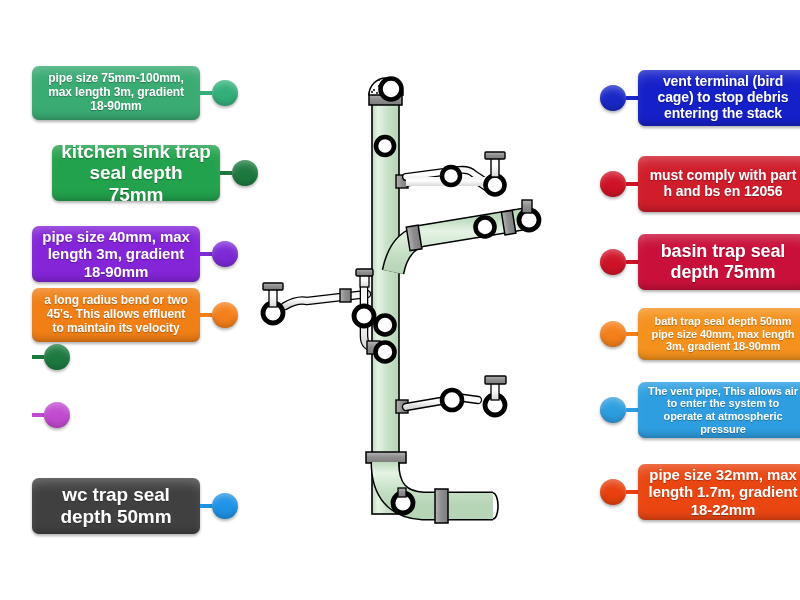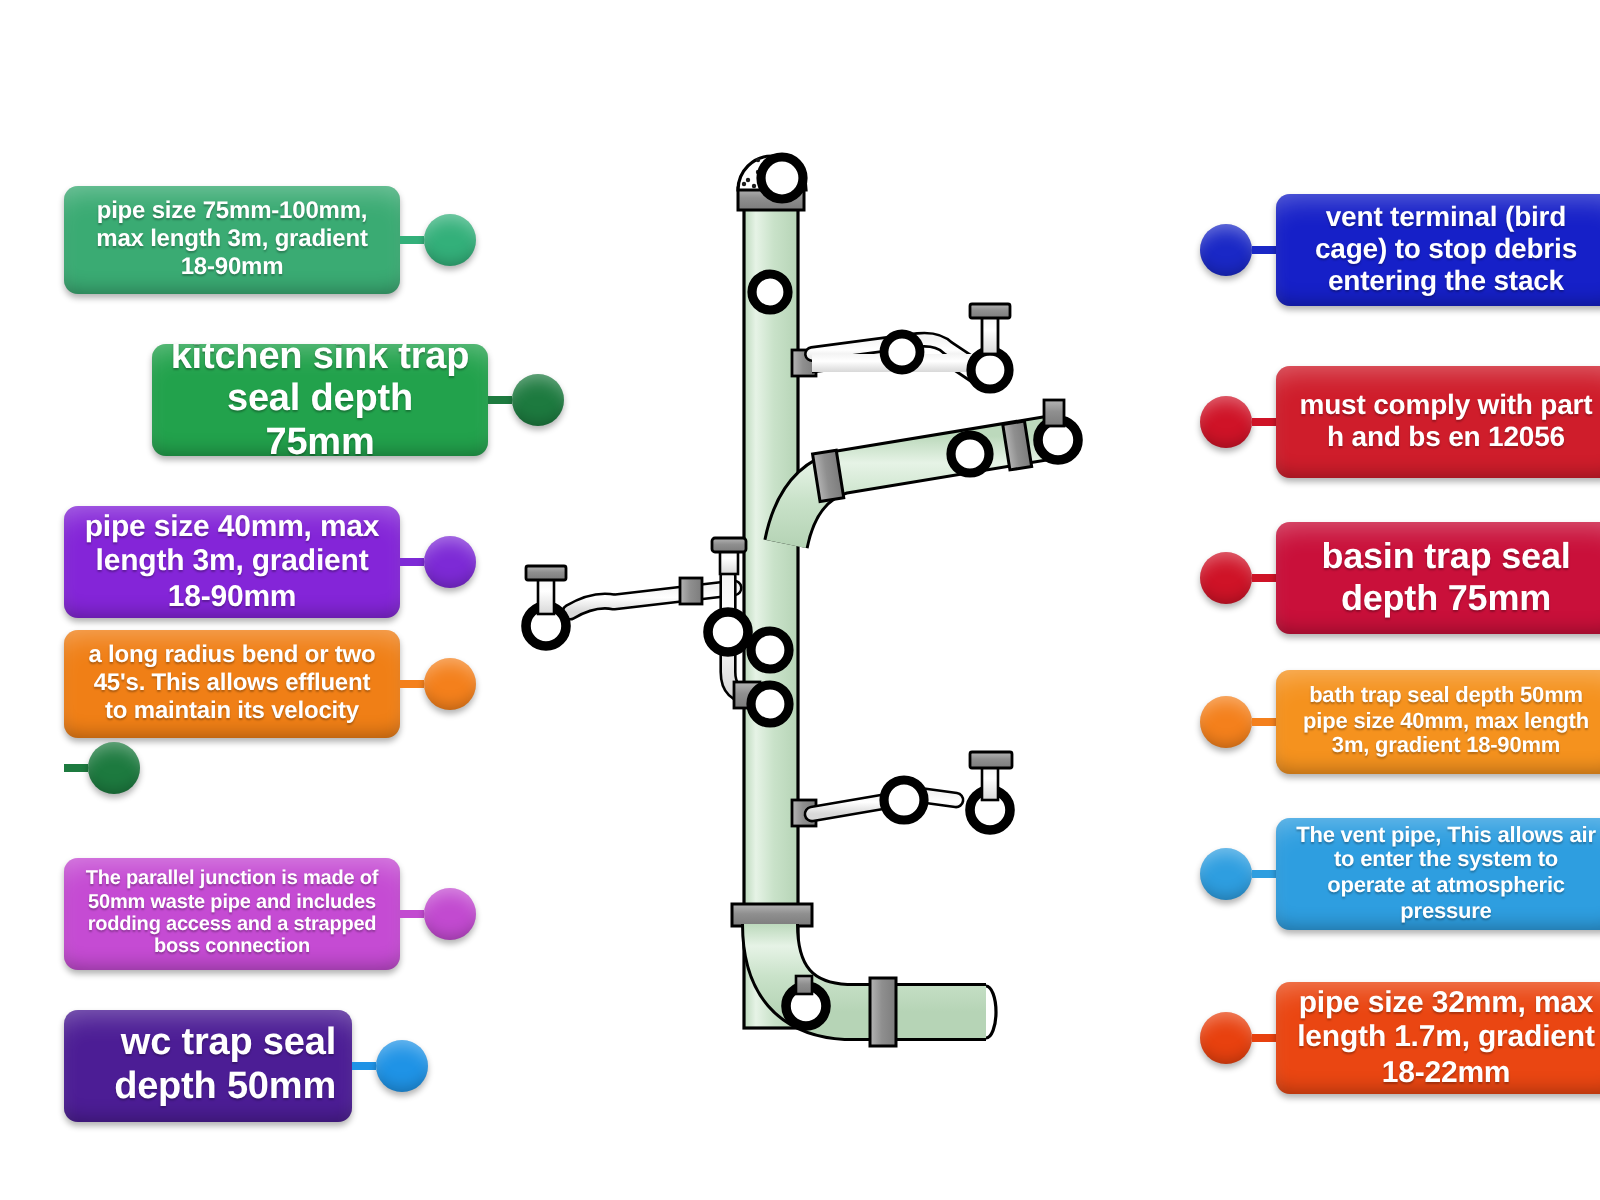--- a/index.html
+++ b/index.html
@@ -16,21 +16,20 @@
     width: 800px;
     height: 600px;
     background: #ffffff;
   }
 
   
   .label {
     position: absolute;
     display: flex;
     align-items: center;
-    margin-top: 27px;
   }
   .label.left  { flex-direction: row; }
   .label.right { flex-direction: row-reverse; }
 
   .box {
     border-radius: 7px;
     color: #ffffff;
     text-align: center;
     display: flex;
     align-items: center;
@@ -212,46 +211,45 @@
       </g>
     </svg>
   </div>
 
   <div id="left-labels">
       <div class="label left" style="left: 32px; top: 66px;">
         <div class="box" style="width: 168px; height: 54px; font-size: 12px; background: rgb(58, 171, 115);">pipe size 75mm-100mm, max length 3m, gradient 18-90mm</div>
         <div class="stem" style="width: 12px; background: rgb(51, 176, 122);"></div>
         <div class="dot" style="background: rgb(51, 176, 122);"></div>
       </div>
-      <div class="label left" style="left: 48px; top: 145px; padding-left: 28px;">
+      <div class="label left" style="left: 24px; top: 145px; padding-left: 28px;">
         <div class="box" style="width: 168px; height: 56px; font-size: 19px; background: rgb(34, 162, 76);">kitchen sink trap seal depth 75mm</div>
         <div class="stem" style="width: 12px; background: rgb(29, 122, 63);"></div>
         <div class="dot" style="background: rgb(29, 122, 63);"></div>
       </div>
       <div class="label left" style="left: 32px; top: 226px;">
         <div class="box" style="width: 168px; height: 56px; font-size: 15px; background: rgb(132, 37, 216);">pipe size 40mm, max length 3m, gradient 18-90mm</div>
         <div class="stem" style="width: 12px; background: rgb(125, 42, 214);"></div>
         <div class="dot" style="background: rgb(125, 42, 214);"></div>
       </div>
       <div class="label left" style="left: 32px; top: 288px; justify-content: space-between;">
         <div class="box" style="width: 168px; height: 54px; font-size: 12px; background: rgb(240, 127, 22);">a long radius bend or two 45's. This allows effluent to maintain its velocity</div>
         <div class="stem" style="width: 12px; background: rgb(244, 128, 28);"></div>
         <div class="dot" style="background: rgb(244, 128, 28);"></div>
       </div>
       <div class="label left" style="left: 32px; top: 344px;">
         <div class="stem" style="width: 12px; background: rgb(29, 122, 63);"></div>
         <div class="dot" style="background: rgb(29, 122, 63);"></div>
       </div>
       <div class="label left" style="left: 32px; top: 402px;">
-        <div class="box" style="width: 168px; height: 56px; font-size: 10px; background: rgb(197, 75, 211);">The parallel junction is made of 50mm waste pipe and includes rodding access and a strapped boss connection</div>
         <div class="stem" style="width: 12px; background: rgb(194, 74, 208);"></div>
         <div class="dot" style="background: rgb(194, 74, 208);"></div>
       </div>
       <div class="label left" style="left: 32px; top: 478px;">
-        <div class="box" style="width: 144px; height: 56px; font-size: 19px; background: #4c1d95; text-align: right;">wc trap seal depth 50mm</div>
+        <div class="box" style="width: 168px; height: 56px; font-size: 19px; background: #404040;">wc trap seal depth 50mm</div>
         <div class="stem" style="width: 12px; background: rgb(31, 147, 230);"></div>
         <div class="dot" style="background: rgb(31, 147, 230);"></div>
       </div>
     </div>
   <div id="right-labels">
       <div class="label right" style="left: 600px; top: 70px;">
         <div class="box" style="width: 170px; height: 56px; font-size: 14px; background: rgb(22, 32, 200);">vent terminal (bird cage) to stop debris entering the stack</div>
         <div class="stem" style="width: 12px; background: rgb(26, 40, 198);"></div>
         <div class="dot" style="background: rgb(26, 40, 198);"></div>
       </div>

